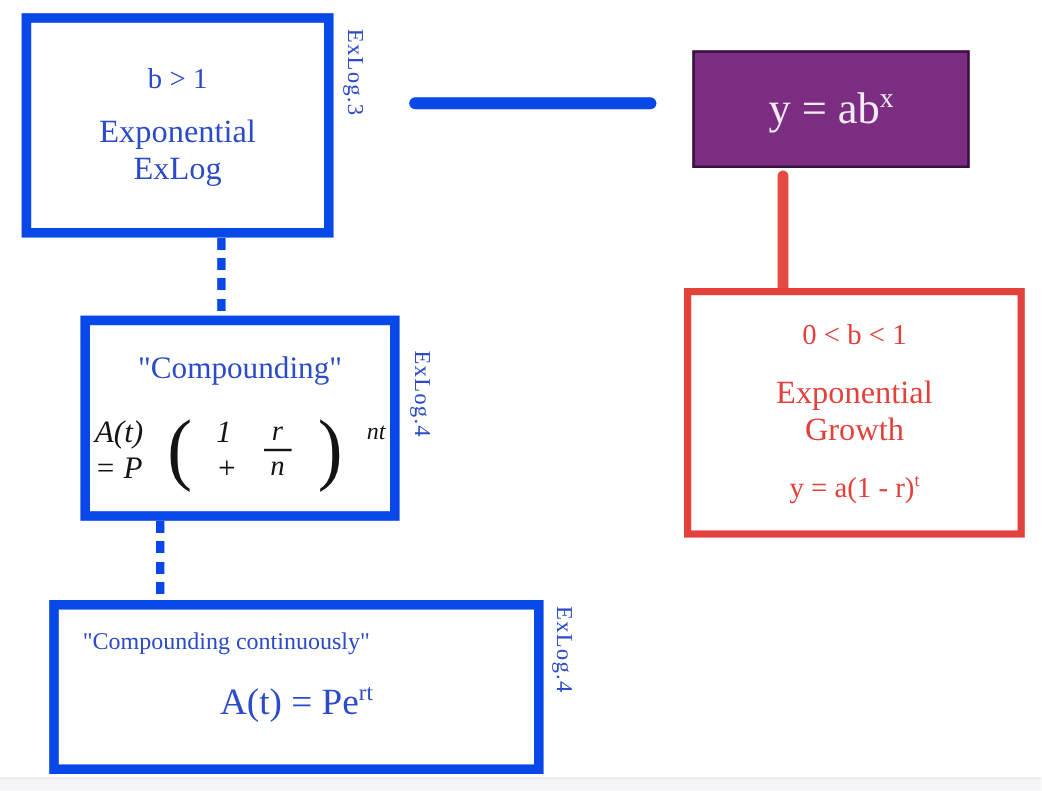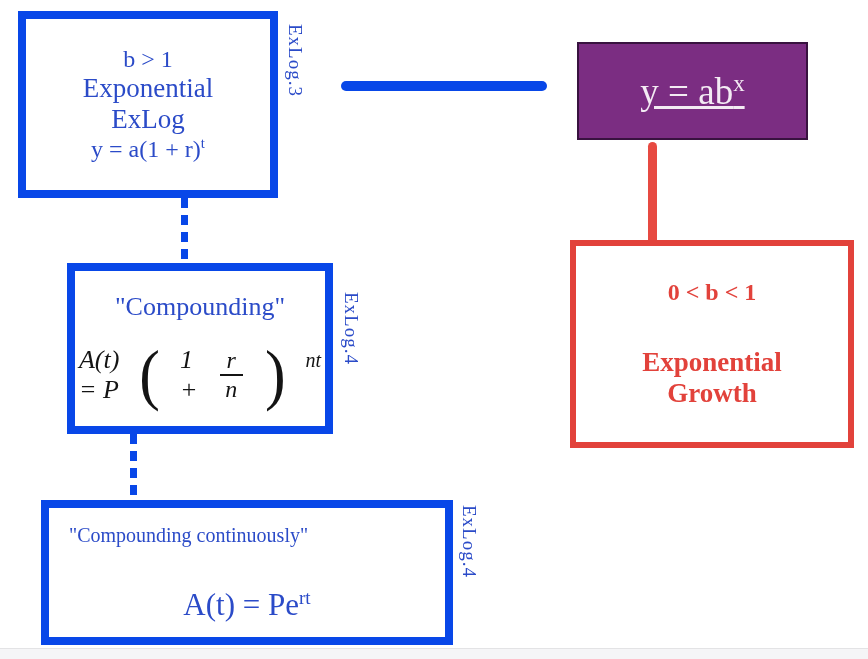--- a/index.html
+++ b/index.html
@@ -31,41 +31,39 @@
   .growth-formula{font-size:24px;}
   sup{font-size:0.62em;}
 
   .purple-box{
     left:577px;top:42px;width:231px;height:98px;
     background:var(--purple-fill);
     border:2px solid var(--purple-border);
     color:var(--purple-text);
     display:flex;align-items:center;justify-content:center;
     font-size:37px;
-    text-decoration:underline;
   }
 
   .decay-box{
     left:570px;top:240px;width:284px;height:208px;
     border:6px solid var(--red);
     background:#ffffff;color:var(--red);
     display:flex;flex-direction:column;align-items:center;justify-content:space-around;
     padding:12px 6px;
-    font-weight:bold;
   }
   .decay-cond{font-size:24px;}
   .decay-title{font-size:27px;text-align:center;line-height:1.15;}
   .decay-formula{font-size:24px;}
 
   .compound-box{left:67px;top:263px;width:266px;height:171px;justify-content:space-around;padding:10px 4px;}
   .compound-title{font-size:26px;}
 
   .continuous-box{left:41px;top:500px;width:412px;height:145px;display:block;padding:16px 20px;}
   .continuous-title{font-size:20px;color:var(--blue-text);}
-  .continuous-formula{font-size:31px;color:var(--blue-text);text-align:center;margin-top:40px;}
+  .continuous-formula{font-size:31px;color:var(--blue-text);text-align:center;margin-top:20px;}
 
   
   .cmp-formula{
     display:flex;align-items:center;justify-content:center;
     color:var(--ink);font-style:italic;font-size:26px;gap:20px;
   }
   .bigparen{
     font-size:62px;font-style:normal;line-height:0.85;
     display:inline-block;transform:scaleY(1.08);font-weight:400;
   }
@@ -108,42 +106,42 @@
 </style>
 </head>
 <body>
 
 <div class="abs bluebox growth-box">
   <div class="growth-cond">b &gt; 1</div>
   <div class="growth-title">
     <span>Exponential</span><br>
     <span>ExLog</span>
   </div>
-  <div class="growth-formula">
-    <span>y = a(1 + r)</span><sup>t</sup>
-  </div>
 </div>
 
 <div class="abs vtag tag-growth">ExLog.3</div>
 
 <div class="abs h-connector"></div>
 
 <div class="abs purple-box">
   <div>
     <span>y = ab</span><sup>x</sup>
   </div>
 </div>
 
 <div class="abs red-connector"></div>
 
 <div class="abs decay-box">
   <div class="decay-cond">0 &lt; b &lt; 1</div>
   <div class="decay-title">
     <span>Exponential</span><br>
     <span>Growth</span>
+  </div>
+  <div class="decay-formula">
+    <span>y = a(1 - r)</span><sup>t</sup>
   </div>
 </div>
 
 <div class="abs dash-v dash1"></div>
 
 <div class="abs bluebox compound-box">
   <div class="compound-title">"Compounding"</div>
   <div class="cmp-formula">
     <span>A(t) = P</span>
     <span class="bigparen">(</span>

